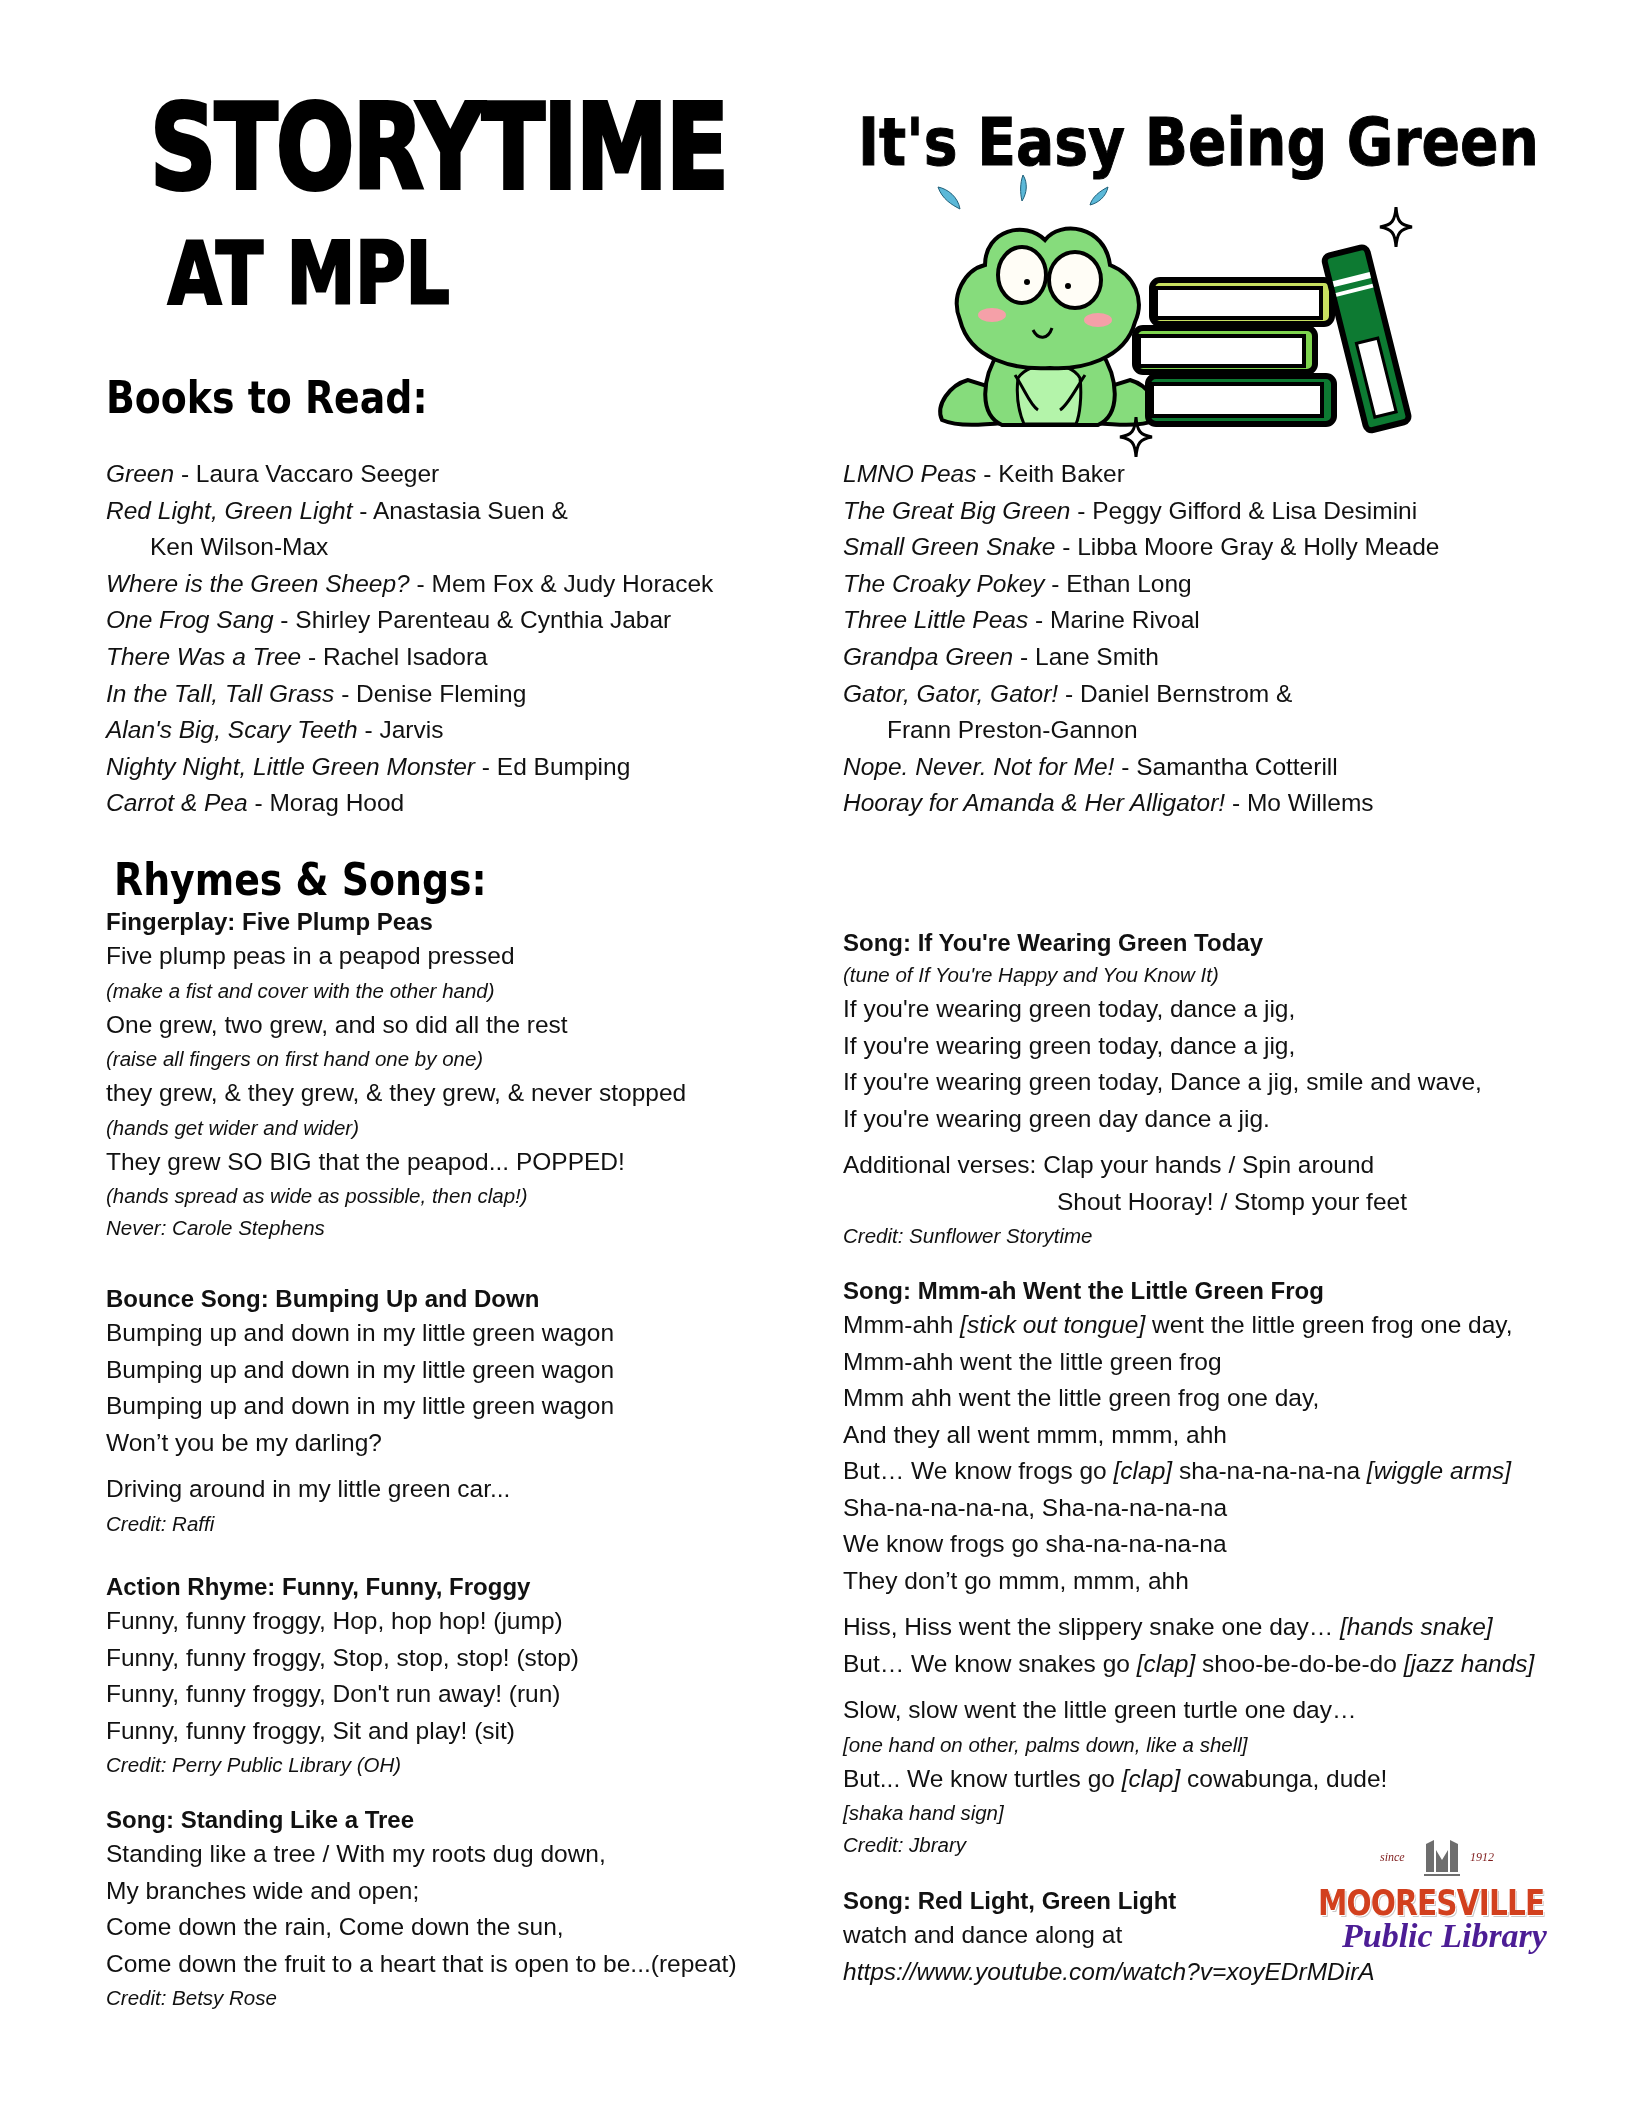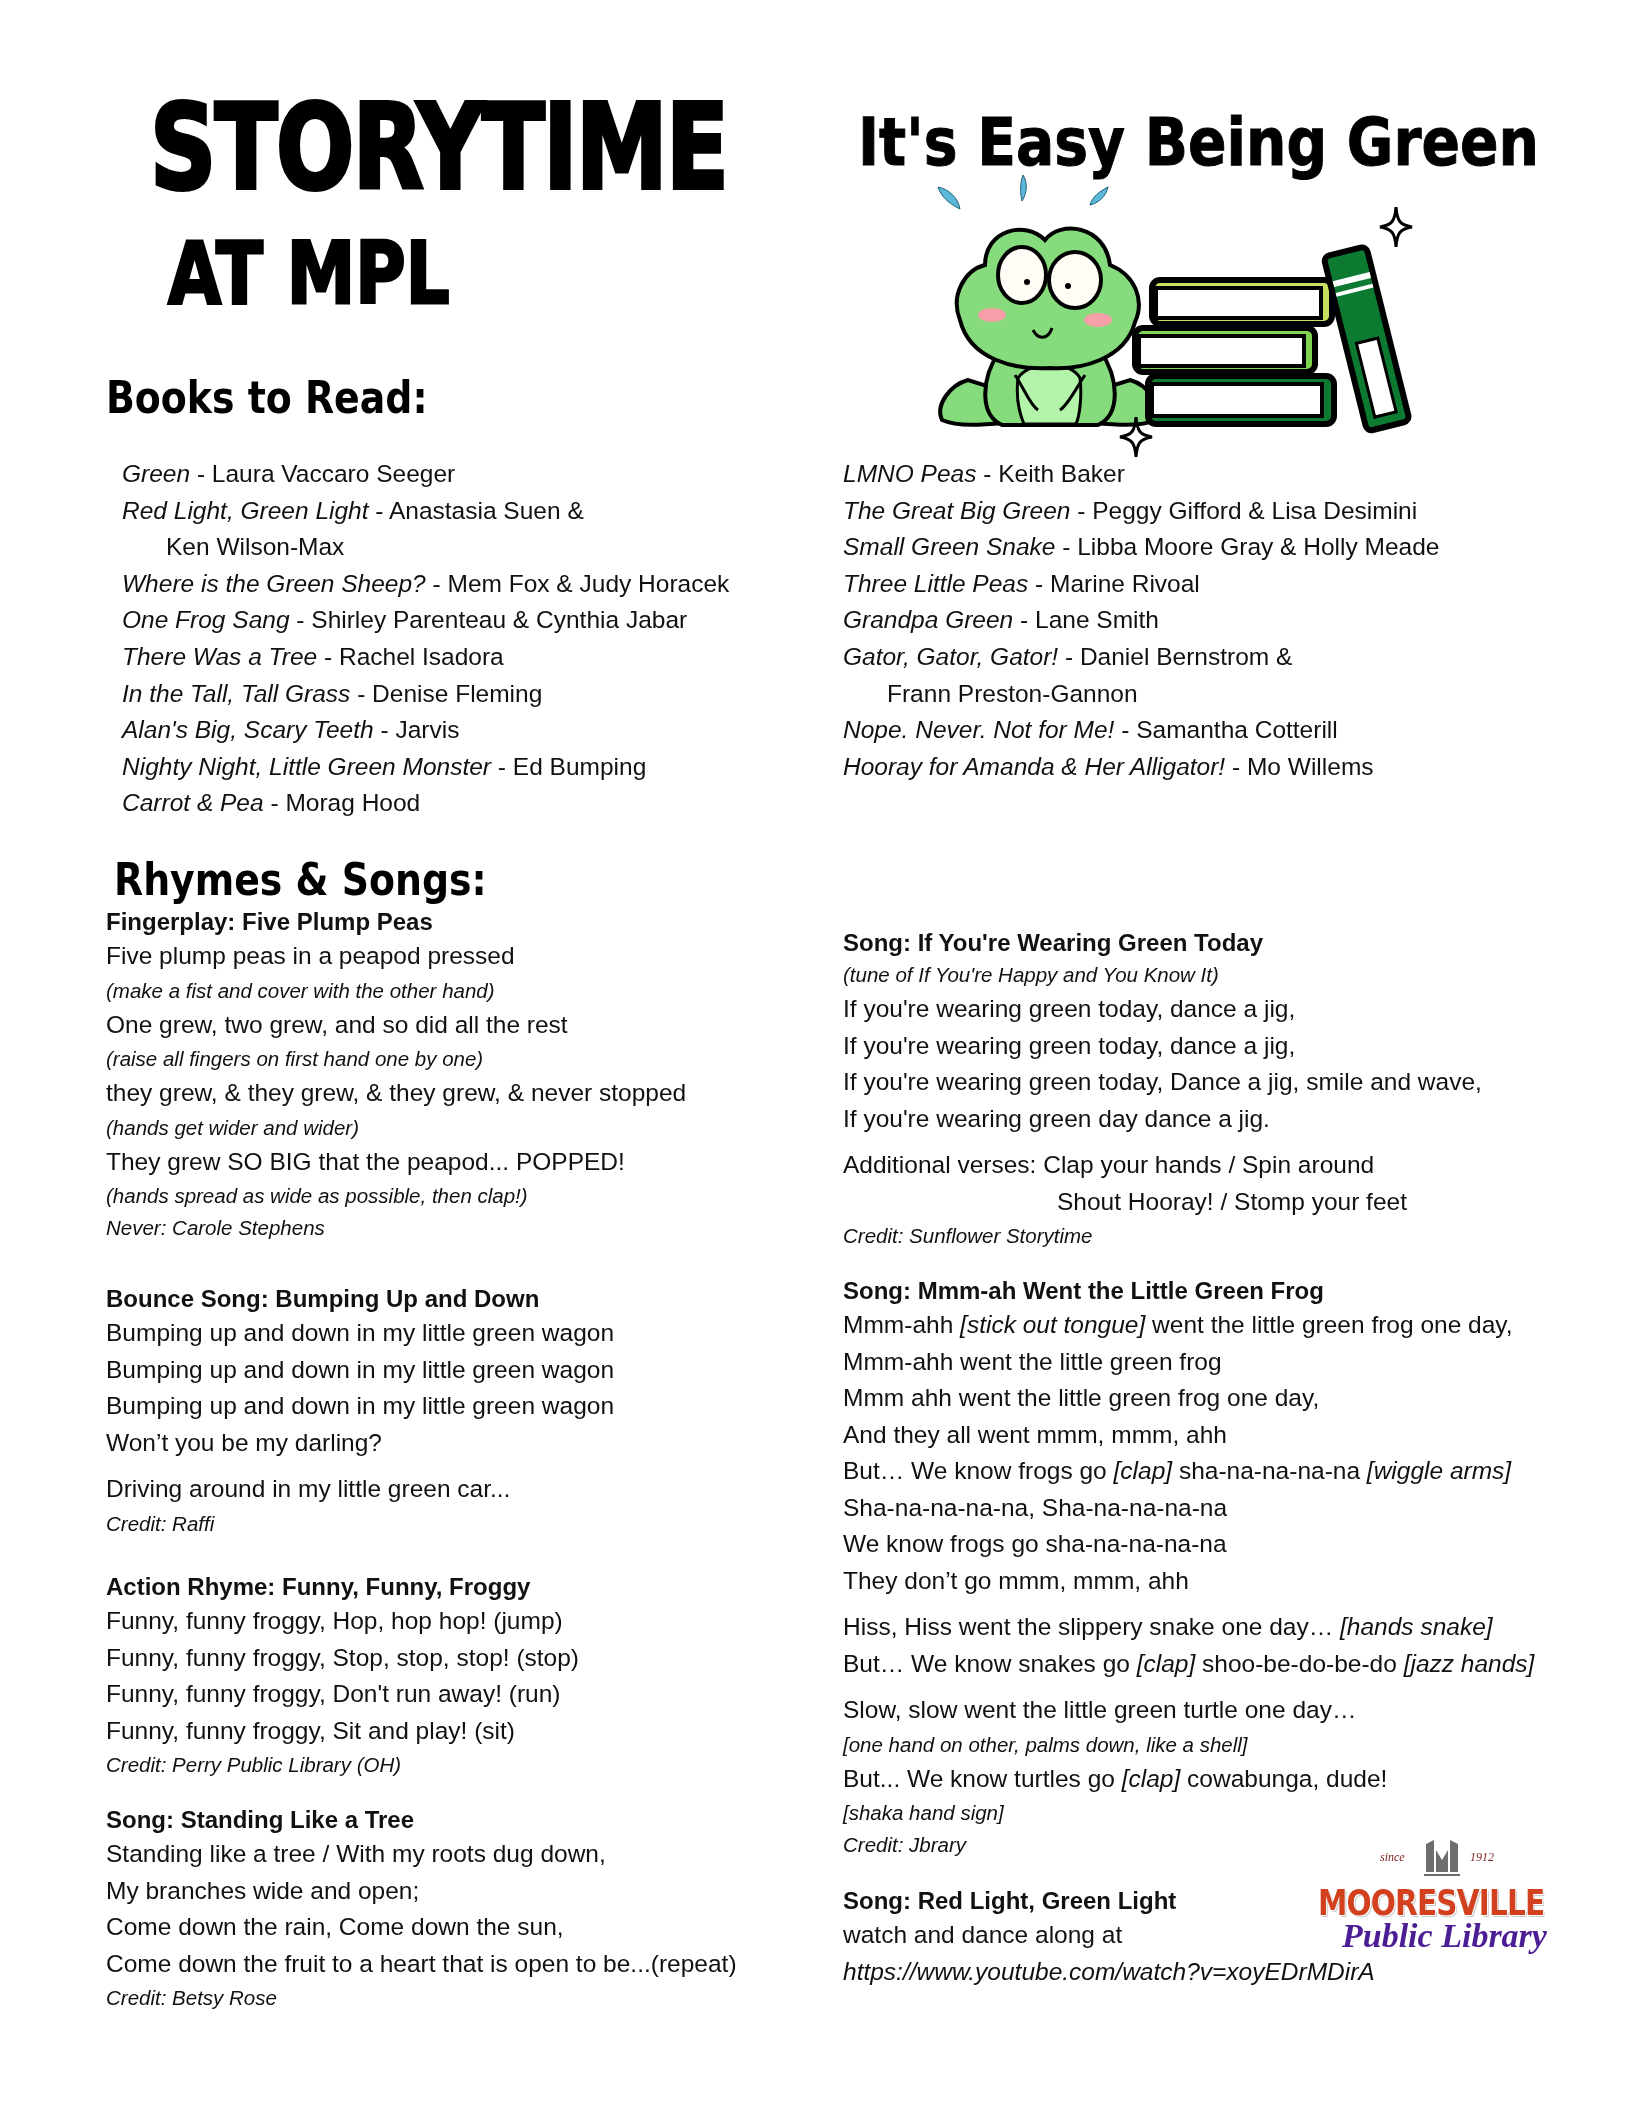--- a/index.html
+++ b/index.html
@@ -126,37 +126,38 @@
 
 <svg class="abs" style="left:1378px; top:205px;" width="36" height="44">
   <path d="M18 2 C 19 16, 22 20, 34 22 C 22 24, 19 28, 18 42 C 17 28, 14 24, 2 22 C 14 20, 17 16, 18 2 Z" fill="#fff" stroke="#000" stroke-width="3"></path>
 </svg>
 <svg class="abs" style="left:1118px; top:415px;" width="36" height="44">
   <path d="M18 2 C 19 16, 22 20, 34 22 C 22 24, 19 28, 18 42 C 17 28, 14 24, 2 22 C 14 20, 17 16, 18 2 Z" fill="#fff" stroke="#000" stroke-width="3"></path>
 </svg>
 
 <div class="abs section-heading" style="left:106px; top:376px;">Books to Read:</div>
 
-<div class="abs book-list" style="left:106px; top:456px;margin-left:16px;">
+<div class="abs book-list" style="left:106px; top:456px;">
   <div><span class="title">Green</span><span> - Laura Vaccaro Seeger</span></div>
   <div><span class="title">Red Light, Green Light</span><span> - Anastasia Suen &amp;</span></div>
   <div class="cont">Ken Wilson-Max</div>
   <div><span class="title">Where is the Green Sheep?</span><span> - Mem Fox &amp; Judy Horacek</span></div>
   <div><span class="title">One Frog Sang</span><span> - Shirley Parenteau &amp; Cynthia Jabar</span></div>
   <div><span class="title">There Was a Tree</span><span> - Rachel Isadora</span></div>
   <div><span class="title">In the Tall, Tall Grass</span><span> - Denise Fleming</span></div>
   <div><span class="title">Alan's Big, Scary Teeth</span><span> - Jarvis</span></div>
   <div><span class="title">Nighty Night, Little Green Monster</span><span> - Ed Bumping</span></div>
   <div><span class="title">Carrot &amp; Pea</span><span> - Morag Hood</span></div>
 </div>
 
 <div class="abs book-list" style="left:843px; top:456px;">
   <div><span class="title">LMNO Peas</span><span> - Keith Baker</span></div>
   <div><span class="title">The Great Big Green</span><span> - Peggy Gifford &amp; Lisa Desimini</span></div>
   <div><span class="title">Small Green Snake</span><span> - Libba Moore Gray &amp; Holly Meade</span></div>
+  <div><span class="title">The Croaky Pokey</span><span> - Ethan Long</span></div>
   <div><span class="title">Three Little Peas</span><span> - Marine Rivoal</span></div>
   <div><span class="title">Grandpa Green</span><span> - Lane Smith</span></div>
   <div><span class="title">Gator, Gator, Gator!</span><span> - Daniel Bernstrom &amp;</span></div>
   <div class="cont">Frann Preston-Gannon</div>
   <div><span class="title">Nope. Never. Not for Me!</span><span> - Samantha Cotterill</span></div>
   <div><span class="title">Hooray for Amanda &amp; Her Alligator!</span><span> - Mo Willems</span></div>
 </div>
 
 <div class="abs section-heading" style="left:114px; top:858px;">Rhymes &amp; Songs:</div>
 

